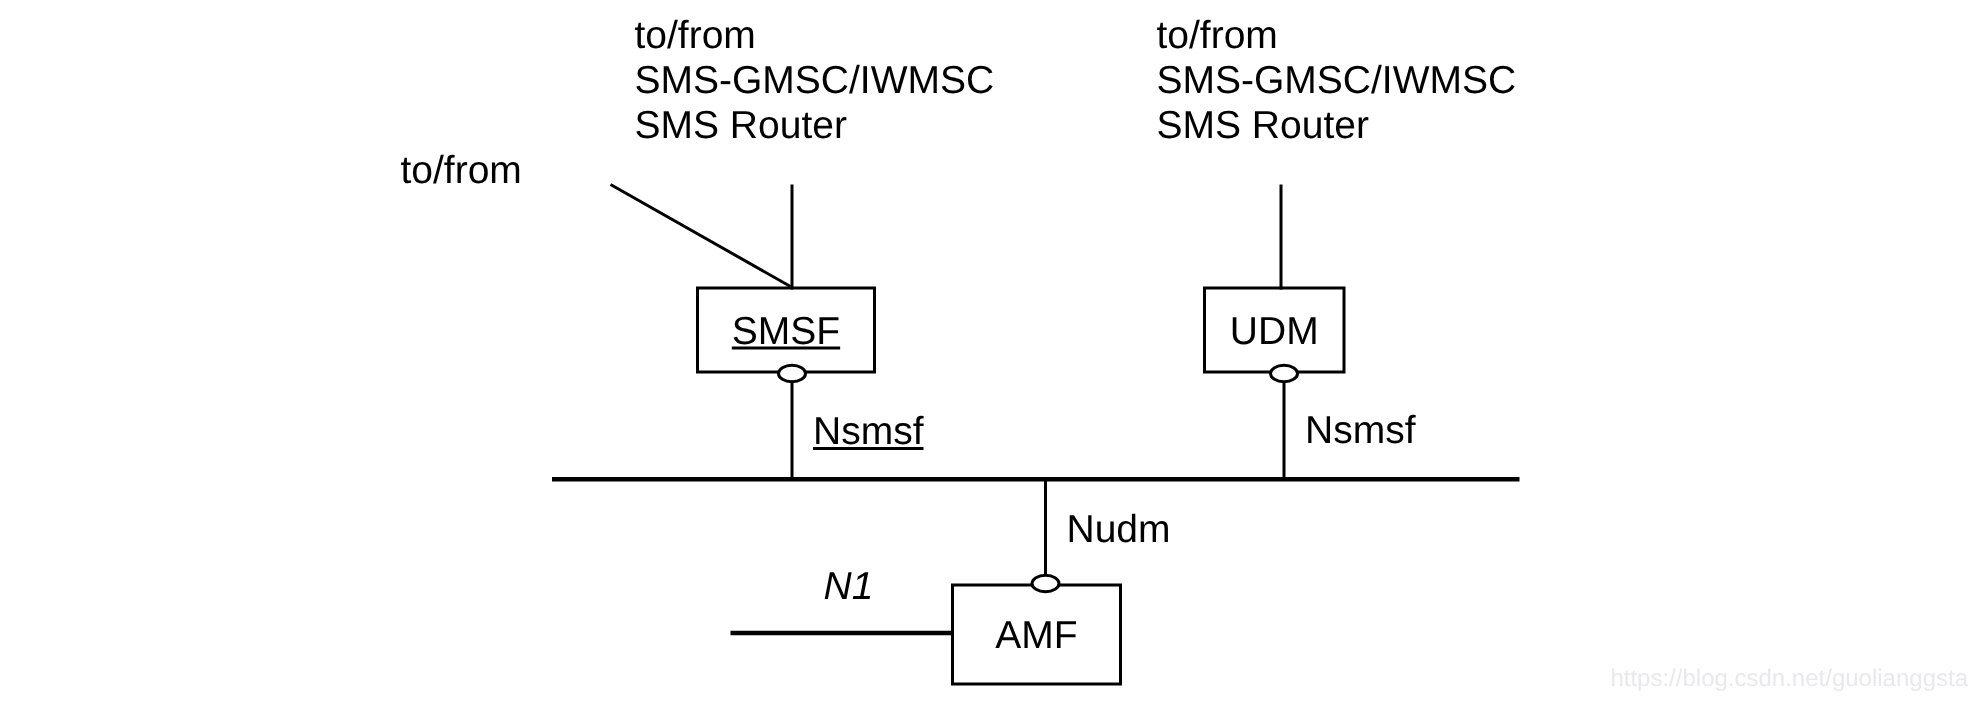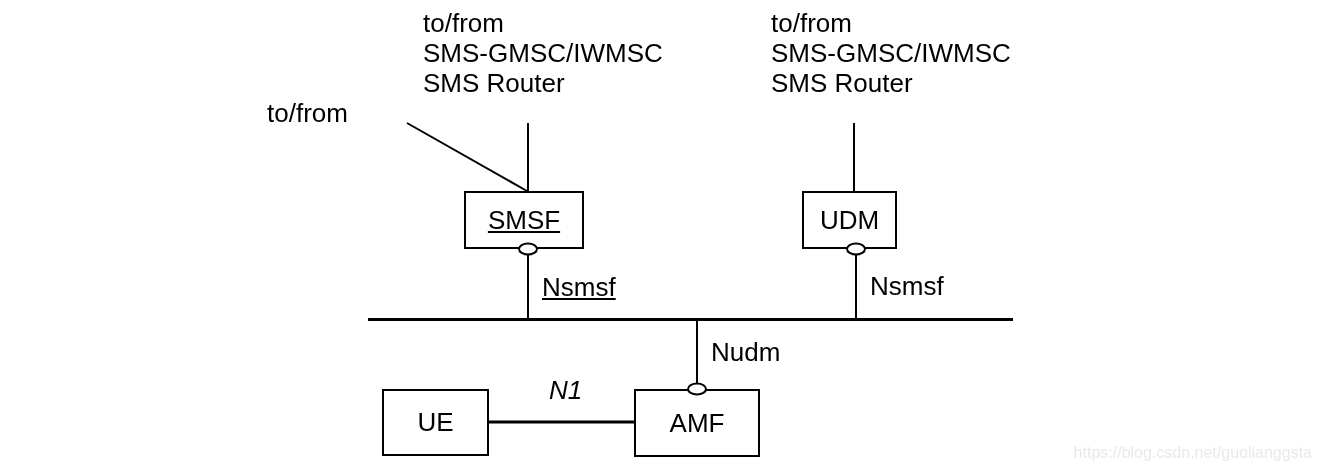--- a/index.html
+++ b/index.html
@@ -32,21 +32,21 @@
     background: #ffffff;
     display: flex;
     align-items: center;
     justify-content: center;
     font-size: 26px;
     z-index: 1;
   }
   .node-smsf { left: 464px; top: 191px; width: 120px; height: 58px; text-decoration: underline; }
   .node-udm  { left: 802px; top: 191px; width: 95px; height: 58px; }
   .node-ue   { left: 382px; top: 389px; width: 107px; height: 67px; }
-  .node-amf  { left: 634px; top: 389px; width: 126px; height: 68px; justify-content: center; }
+  .node-amf  { left: 634px; top: 389px; width: 114px; height: 68px; justify-content: center; }
   .annotation {
     position: absolute;
     font-size: 26px;
     line-height: 30px;
     white-space: nowrap;
     z-index: 3;
   }
   .ann-top-left  { left: 423px; top: 8px; }
   .ann-top-right { left: 771px; top: 8px; }
   .ann-ip-sm-gw  { left: 267px; top: 99px; line-height: 29px; }
@@ -114,23 +114,20 @@
   <div class="annotation ann-ip-sm-gw">
     <div>to/from</div>
   </div>
 
   <div class="node-box node-smsf">
     <span>SMSF</span>
   </div>
   <div class="node-box node-udm">
     <span>UDM</span>
   </div>
-  <div class="node-box node-ue">
-    <span>UE</span>
-  </div>
   <div class="node-box node-amf">
     <span>AMF</span>
   </div>
 
   <div class="if-label if-nsmsf">Nsmsf</div>
   <div class="if-label if-nudm">Nsmsf</div>
   <div class="if-label if-namf">Nudm</div>
   <div class="if-label if-n1">N1</div>
 
   <div class="watermark">https://blog.csdn.net/guolianggsta</div>

